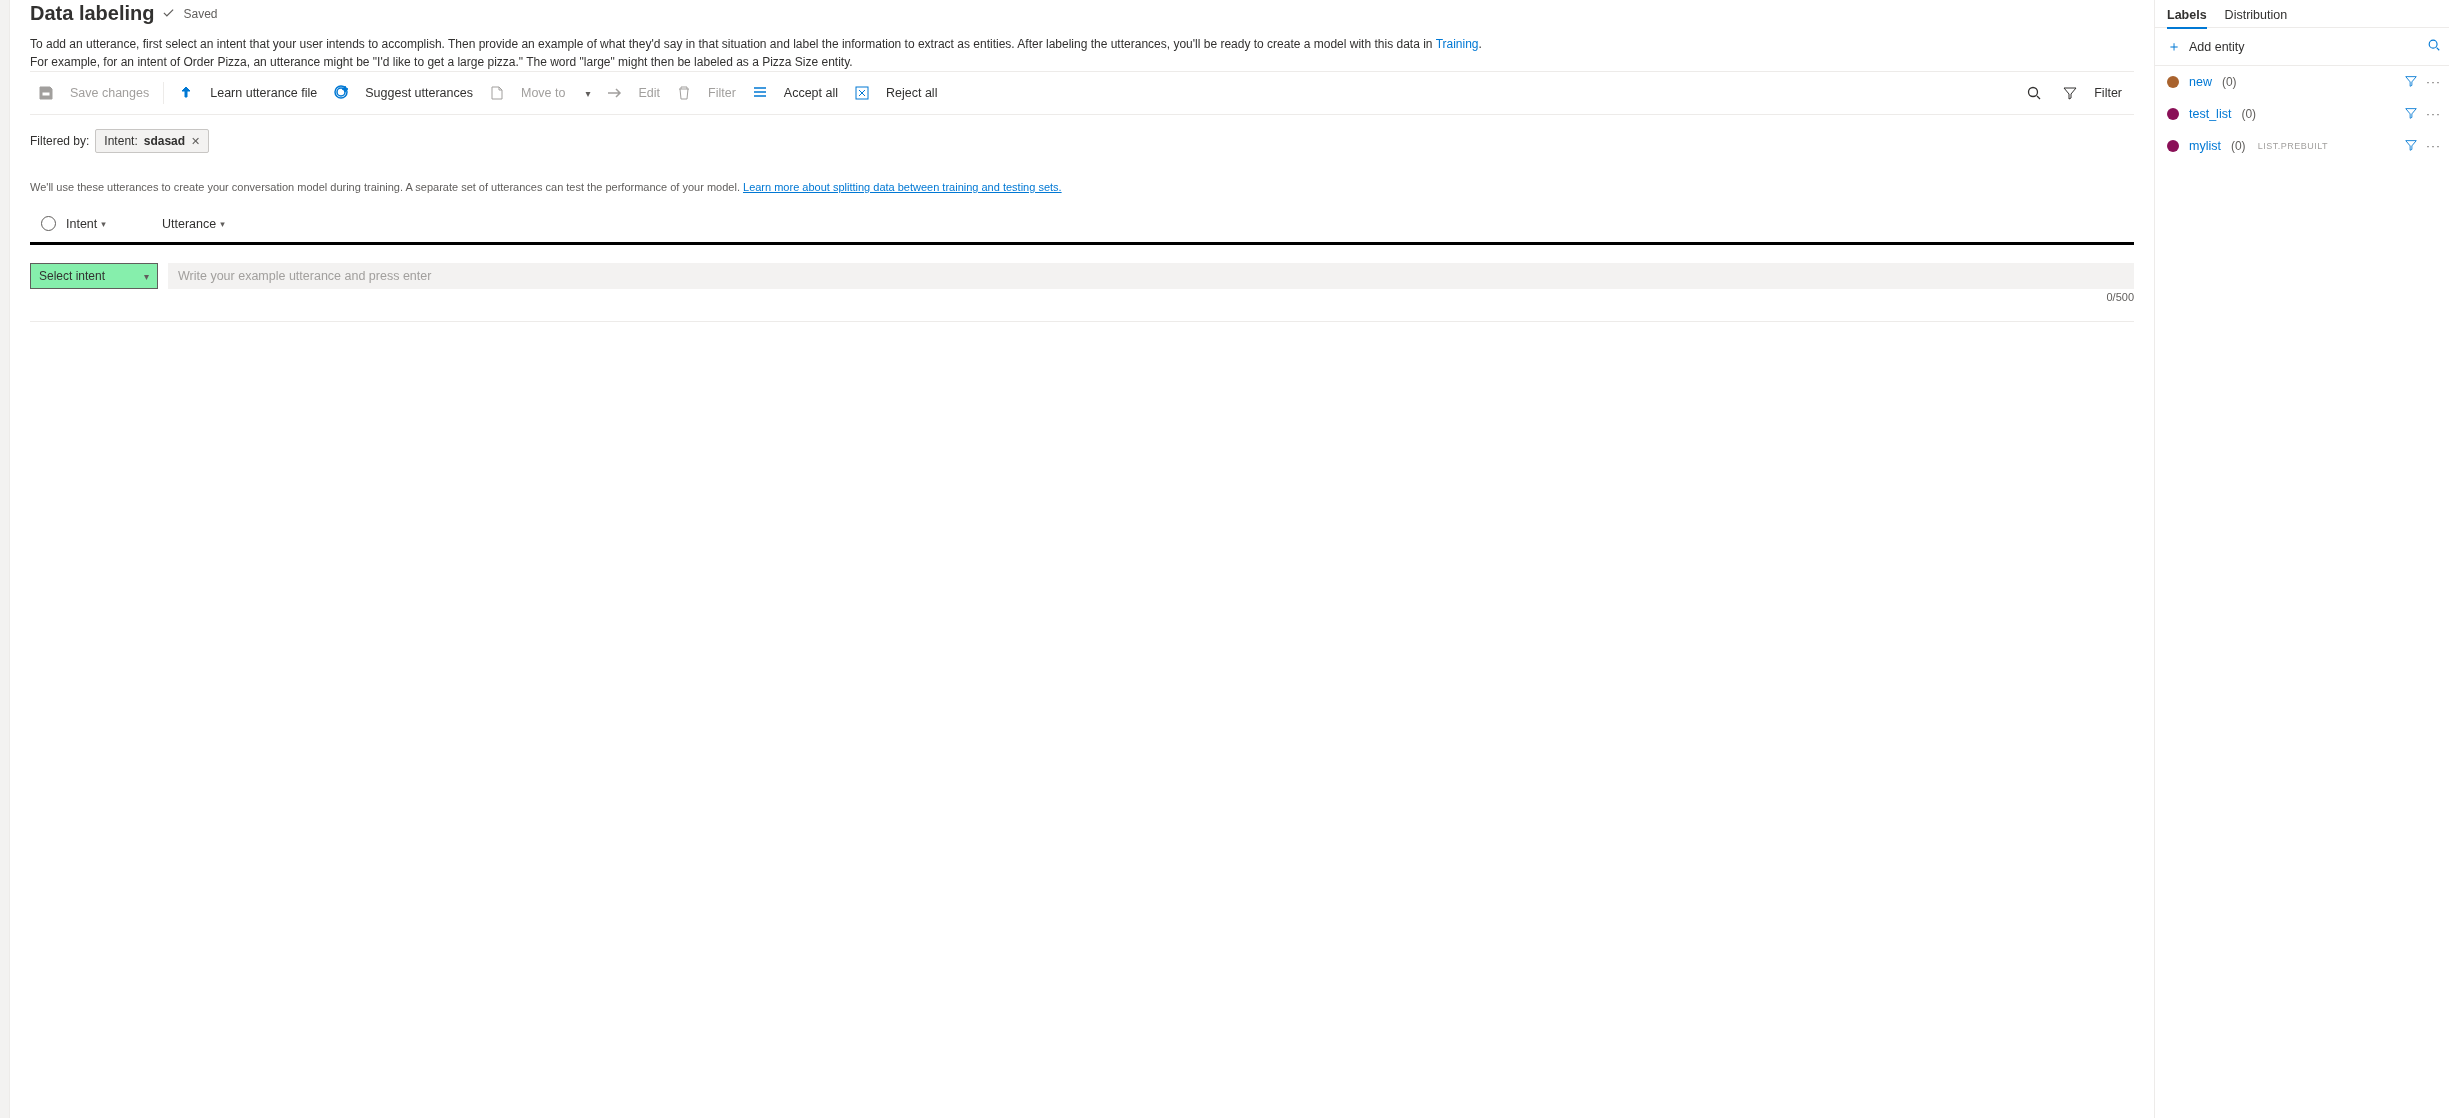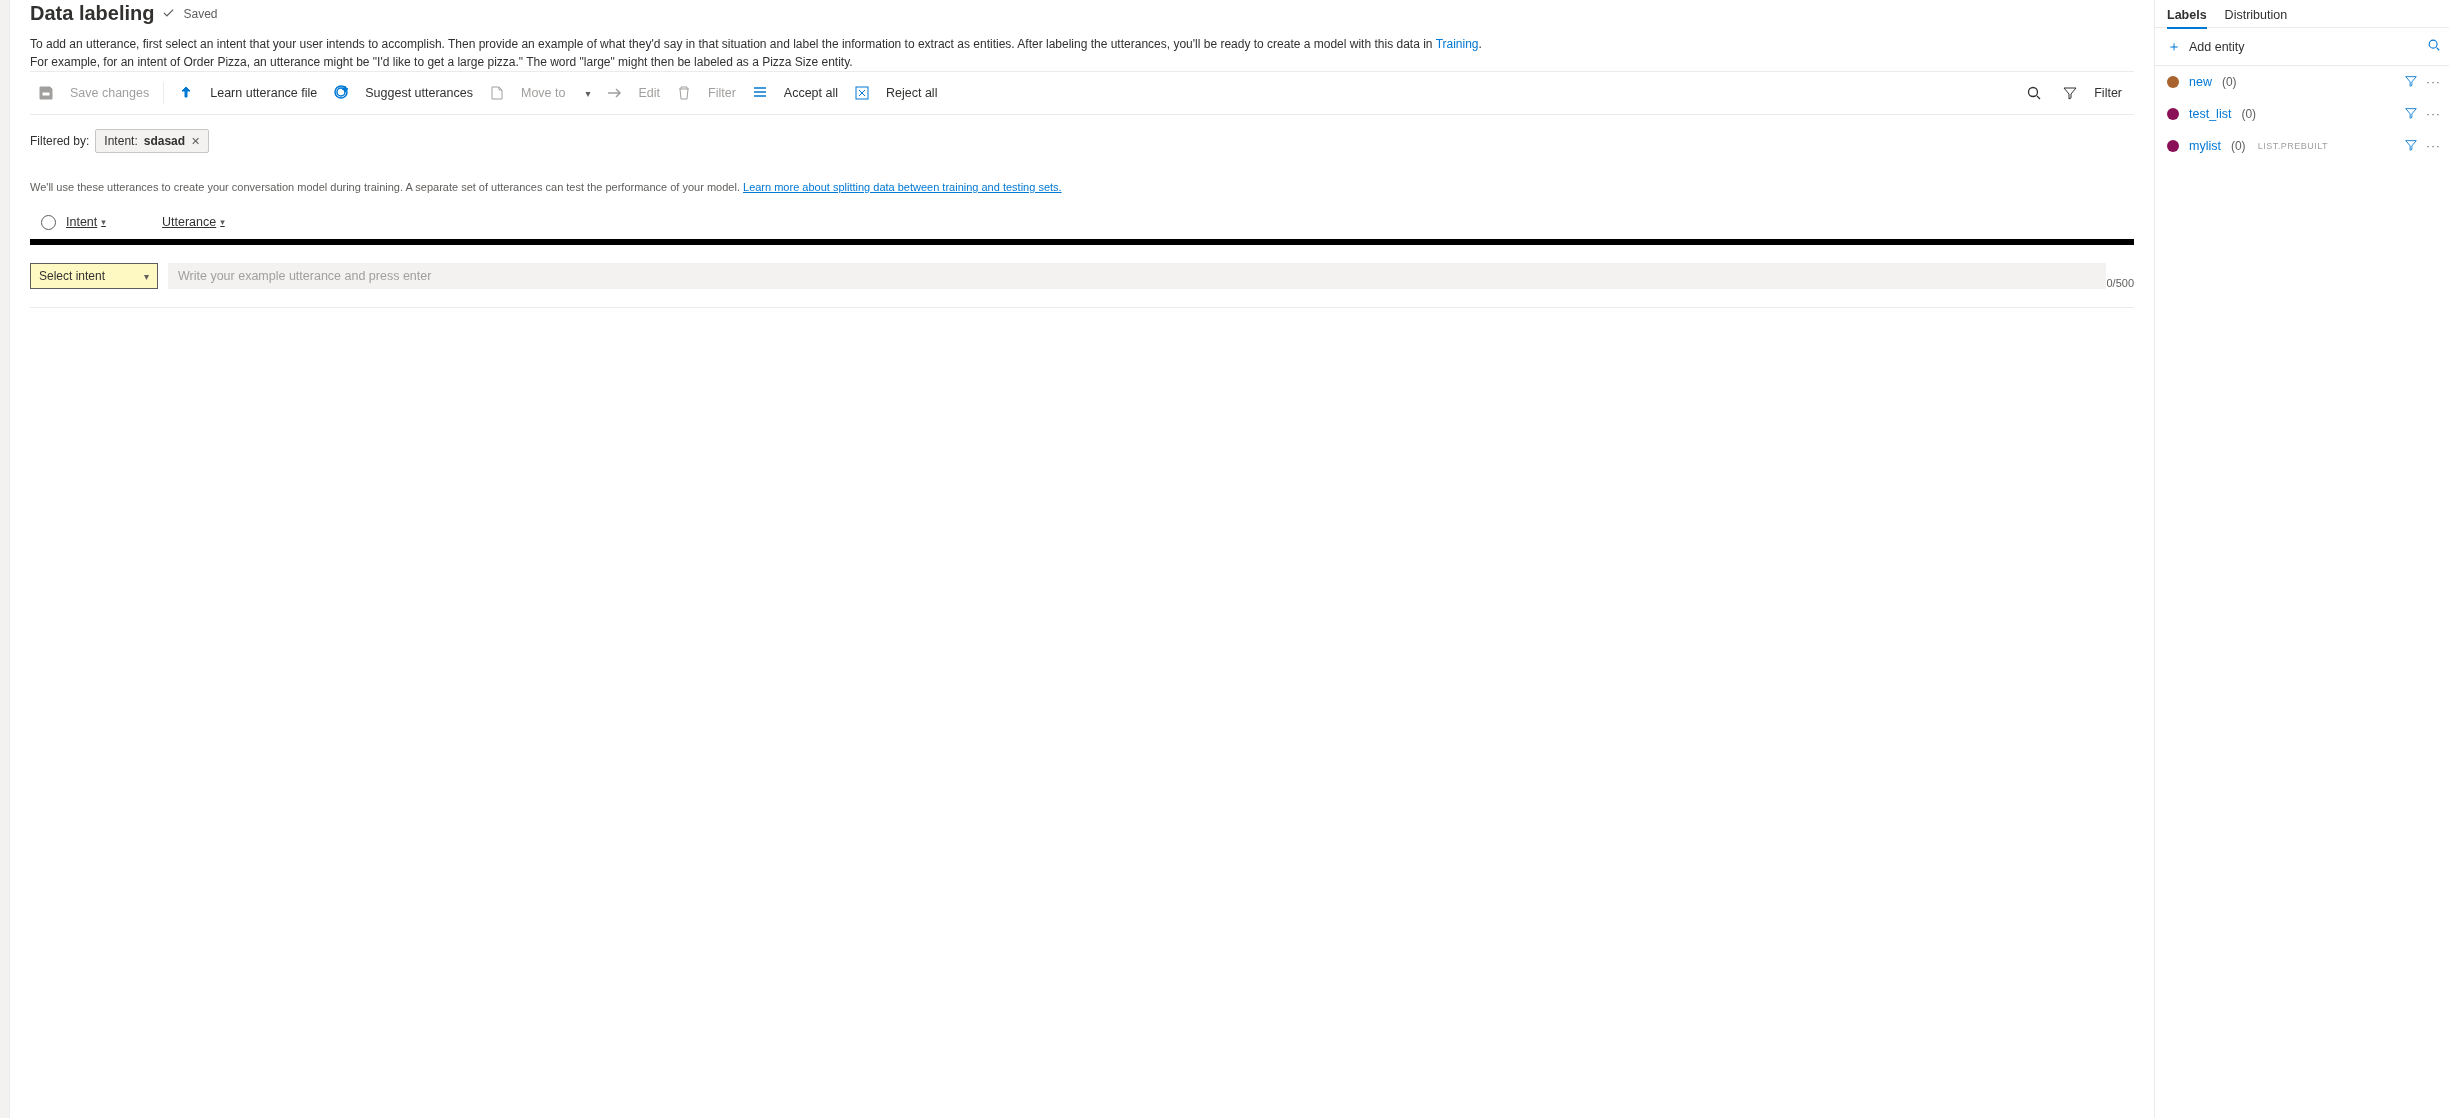--- a/index.html
+++ b/index.html
@@ -41,32 +41,32 @@
   .filtered-row { display:flex; align-items:center; gap:6px; margin-top:14px; font-size:12px; }
   .filter-chip { display:inline-flex; align-items:center; gap:6px; padding:4px 8px; border:1px solid #c8c6c4; background:#f3f2f1; border-radius:2px; font-size:12px; }
   .filter-chip b { font-weight:600; }
   .chip-x { cursor:pointer; color:#605e5c; font-size:11px; }
 
   
   .info-row { margin-top:28px; font-size:11px; color:#605e5c; }
   .info-row a { color:#0078d4; text-decoration:underline; cursor:pointer; }
 
   
-  .thead { display:flex; align-items:center; height:40px; border-bottom:6px solid #000000; margin-top:12px;text-decoration:underline; }
+  .thead { display:flex; align-items:center; height:40px; border-bottom:3px solid #000000; margin-top:12px; }
   .th-check { width:36px; display:flex; justify-content:center; }
   .radio { width:15px; height:15px; border:1px solid #605e5c; border-radius:50%; background:#fff; }
   .th-intent { width:96px; font-size:12.5px; color:#323130; display:flex; align-items:center; gap:4px; cursor:pointer; }
   .th-utt { font-size:12.5px; color:#323130; display:flex; align-items:center; gap:4px; cursor:pointer; }
   .sort-chev { color:#605e5c; font-size:9px; }
 
   
   .new-row-wrap { display:flex; align-items:flex-start; margin-top:18px; gap:10px; padding-bottom:18px; border-bottom:1px solid #edebe9; }
-  .intent-select { width:128px; height:26px; border:1px solid #605e5c; background:#fef9c3; display:flex; align-items:center; justify-content:space-between; padding:0 8px; font-size:12px; color:#323130; cursor:pointer; }
+  .intent-select { width:128px; height:26px; border:1px solid #605e5c; background:#86efac; display:flex; align-items:center; justify-content:space-between; padding:0 8px; font-size:12px; color:#323130; cursor:pointer; }
   .intent-select .chev2 { color:#605e5c; font-size:10px; }
-  .utt-input-wrap { flex:1; display:flex; flex-direction:row;align-items:flex-end; }
+  .utt-input-wrap { flex:1; display:flex; flex-direction:column;align-items:flex-end; }
   .utt-input { width:100%; height:26px; border:none; background:#f3f2f1; padding:0 10px; font-size:12.5px; color:#323130; outline:none; }
   .utt-input::placeholder { color:#a19f9d; }
   .char-count { align-self:flex-end; font-size:11px; color:#605e5c; margin-top:2px; }
   .side-tabs { display:flex; gap:18px; padding:0 12px; }
   .side-tab { font-size:12.5px; padding:6px 0; cursor:pointer; color:#323130; position:relative; }
   .side-tab.active { font-weight:600; }
   .side-tab.active::after { content:""; position:absolute; left:0; right:0; bottom:-1px; height:2px; background:#0078d4; }
   .side-border { height:1px; background:#edebe9; margin-top:-1px; }
   .add-entity-row { display:flex; align-items:center; justify-content:space-between; padding:0 8px 0 12px; height:38px; border-bottom:1px solid #edebe9; }
   .add-entity-btn { display:flex; align-items:center; gap:8px; color:#323130; background:transparent; border:none; cursor:pointer; font-size:12.5px; padding:0; }

